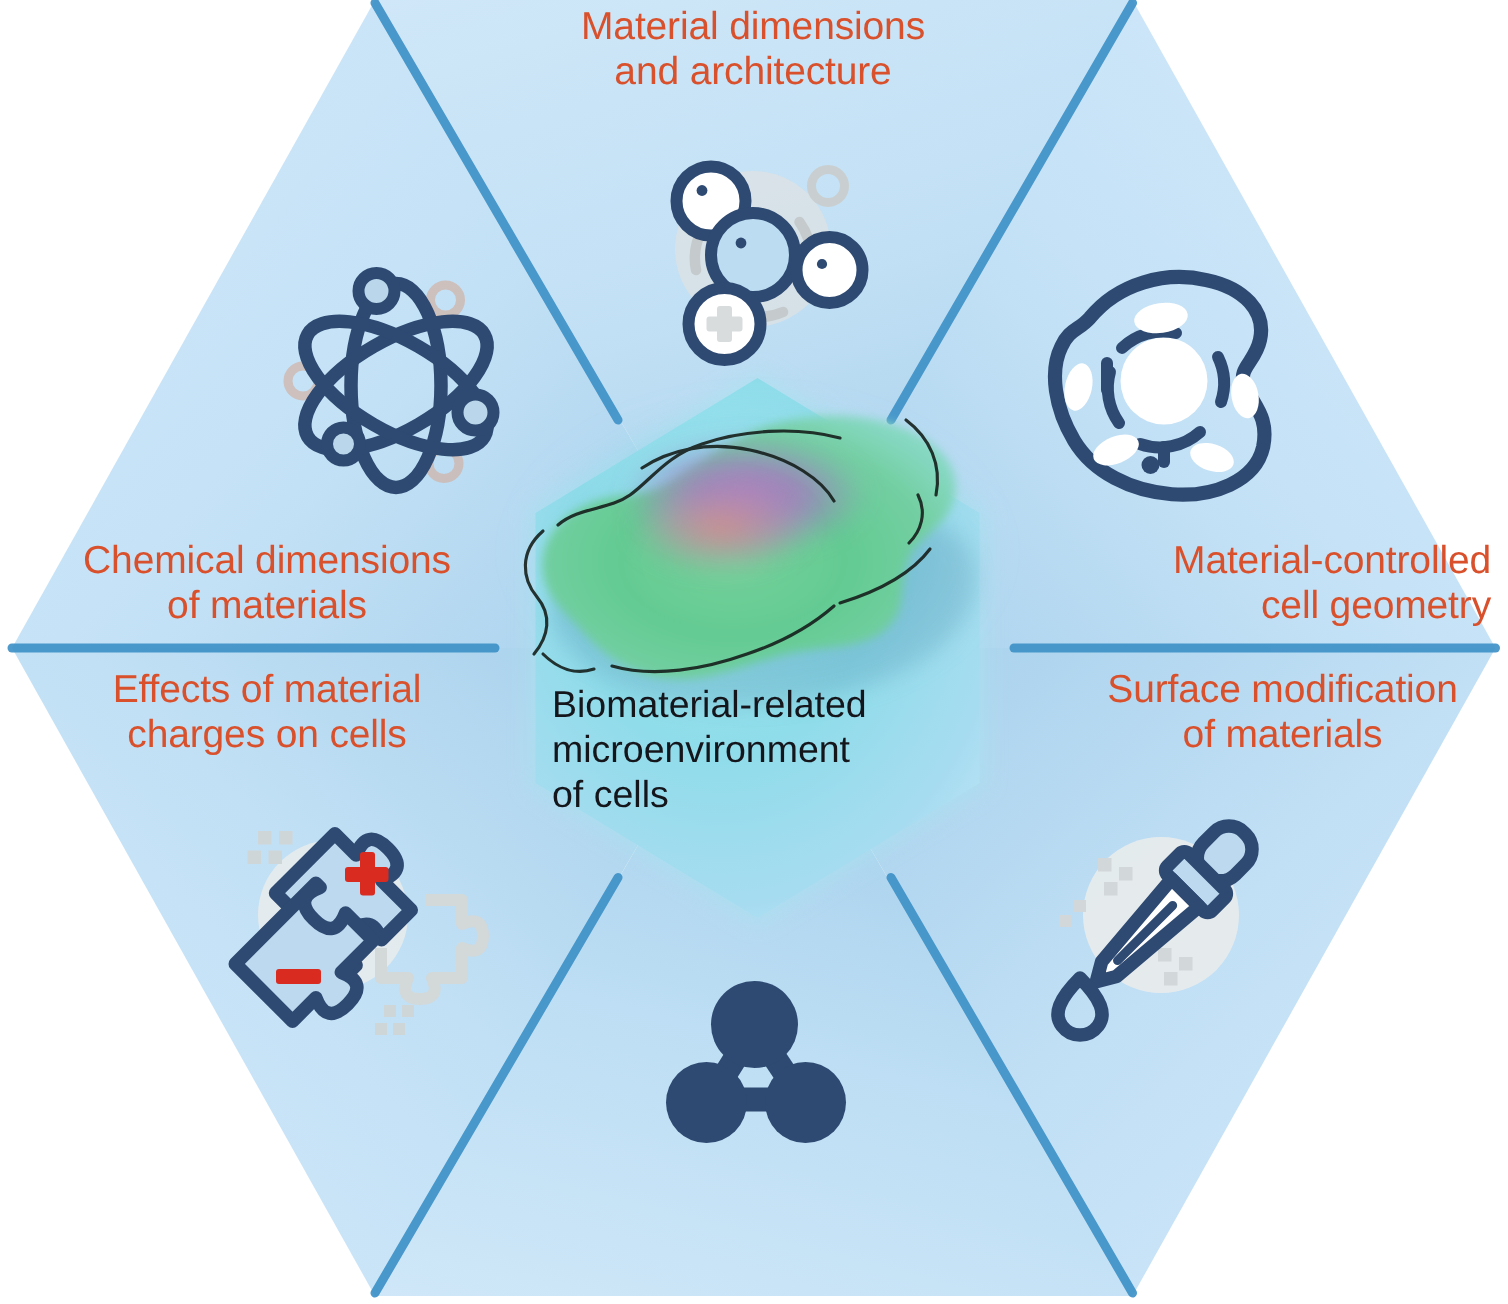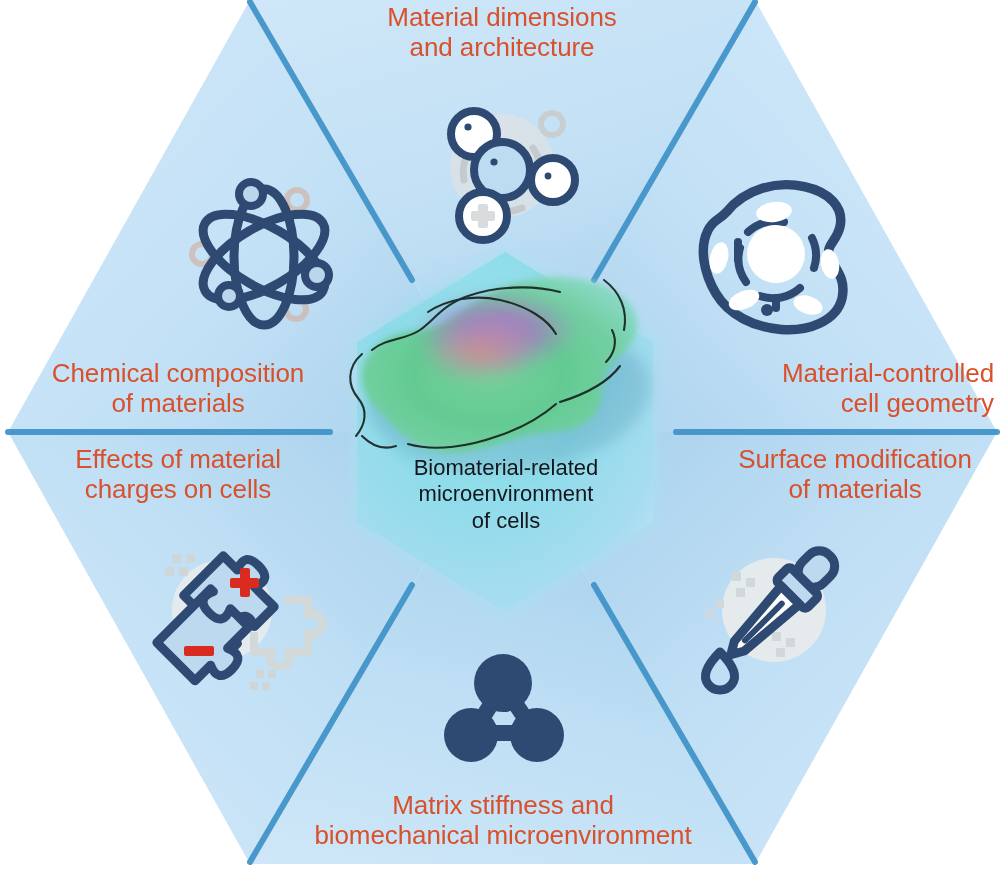--- a/index.html
+++ b/index.html
@@ -34,23 +34,22 @@
     font-size: 26px;
     line-height: 1.16;
     text-align: center;
     white-space: pre-line;
     letter-spacing: -0.1px;
     pointer-events: none;
   }
   .center-label {
     position: absolute;
     color: #14161c;
-    font-size: 22px;
+    font-size: 25px;
     line-height: 1.2;
-    text-align: center;
     white-space: pre-line;
   }
 
   
   #lbl-top        { left: 302px; top: 2px;   width: 400px; }
   #lbl-upper-left { left: 18px;  top: 358px; width: 320px; }
   #lbl-lower-left { left: 18px;  top: 444px; width: 320px; text-align: center; }
   #lbl-upper-right{ left: 672px; top: 358px; width: 322px; text-align: right; }
   #lbl-lower-right{ left: 694px; top: 444px; width: 322px; }
   #lbl-bottom     { left: 270px; top: 790px; width: 466px; }
@@ -336,32 +335,30 @@
       </g>
       <circle cx="48" cy="28" r="29" fill="#2e4a72"></circle>
       <circle cx="16" cy="80" r="27" fill="#2e4a72"></circle>
       <circle cx="82" cy="80" r="27" fill="#2e4a72"></circle>
     </g>
   </svg>
 
   <div class="label" id="lbl-top">Material dimensions
 and architecture</div>
 
-  <div class="label" id="lbl-upper-left">Chemical composition
+  <div class="label" id="lbl-upper-left">Chemical dimensions
 of materials</div>
 
   <div class="label" id="lbl-lower-left">Effects of material
 charges on cells</div>
 
   <div class="label" id="lbl-upper-right">Material-controlled
 cell geometry</div>
 
   <div class="label" id="lbl-lower-right">Surface modification
 of materials</div>
 
-  <div class="label" id="lbl-bottom">Matrix stiffness and
-biomechanical microenvironment</div>
 
   <div class="center-label" id="lbl-center">Biomaterial-related
 microenvironment
 of cells</div>
 
 </div>
 
 </body></html>

